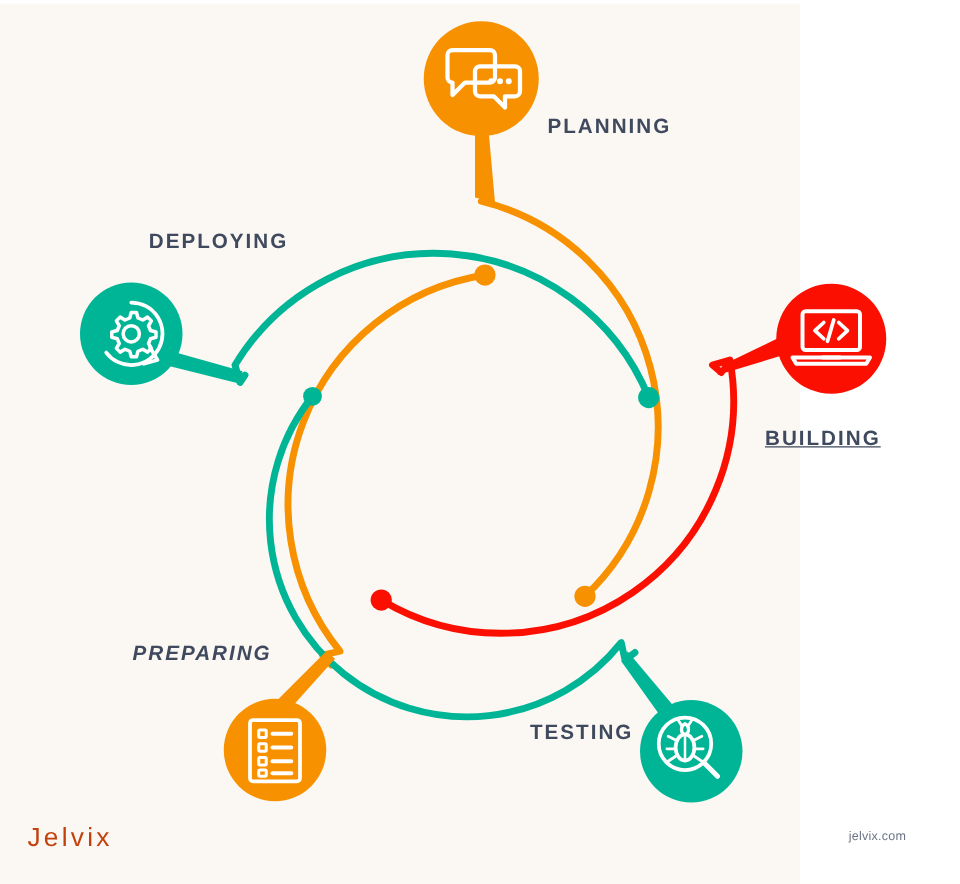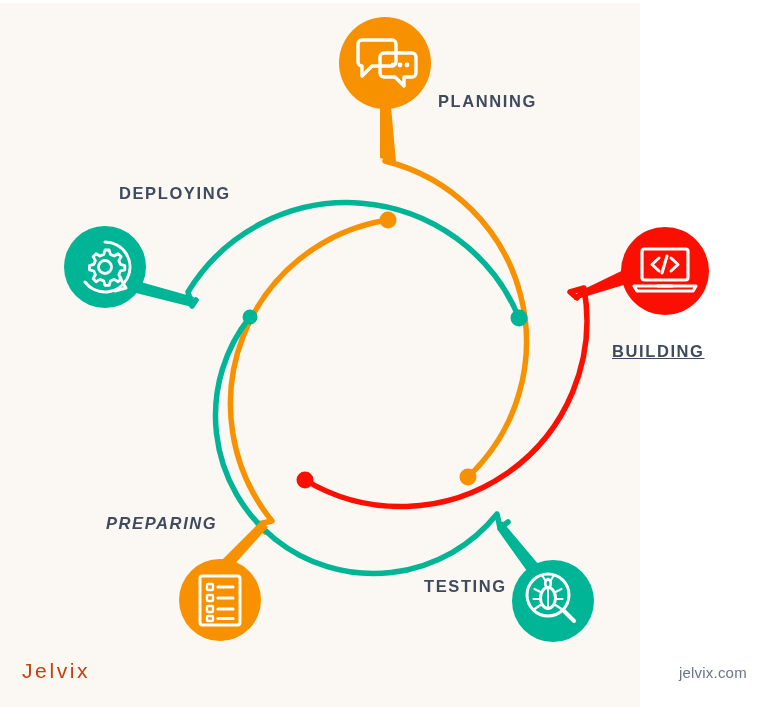--- a/index.html
+++ b/index.html
@@ -54,21 +54,21 @@
     font-weight: normal;
     font-size: 21px;
     letter-spacing: 2.6px;
     line-height: 1;
   }
   #brand-url {
     position: absolute;
     left: 679px; top: 665px;
     color: #6b7486;
     font-family: "Liberation Sans", sans-serif;
-    font-size: 15px;
+    font-size: 10px;
     letter-spacing: 0.2px;
     line-height: 1;
   }
 </style>
 </head>
 <body>
 
 <div id="canvas">
   <div id="topstrip"></div>
 

